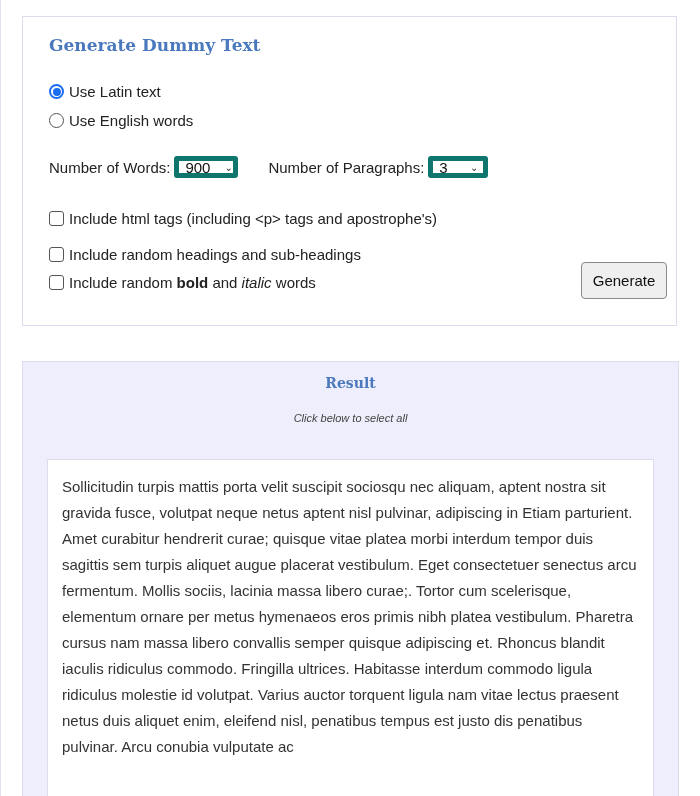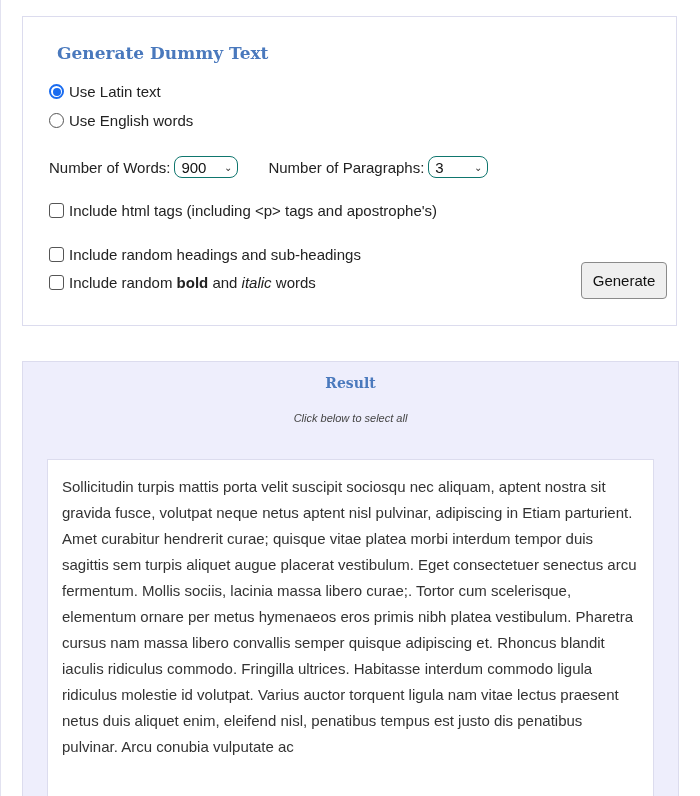--- a/index.html
+++ b/index.html
@@ -18,40 +18,40 @@
       position: absolute; left: 22px; top: 16px;
       width: 655px; height: 310px;
       border: 1px solid #dcdcee;
       box-sizing: border-box;
       background: #fff;
     }
     .panel-title {
       position: absolute; left: 26px; top: 18px;
       font-family: "DejaVu Serif", serif;
       font-weight: bold; font-size: 17px;
-      color: #4a79bd; margin: 8px;
+      color: #4a79bd; margin: 0;
     }
     .row { position: absolute; left: 26px; display: flex; align-items: center; font-size: 15px; color: #222; }
     .radio {
       width: 15px; height: 15px; border-radius: 50%;
       border: 1px solid #555; box-sizing: border-box; margin-right: 5px;
       display: inline-flex; align-items: center; justify-content: center;
       background: #fff;
     }
     .radio.checked { border: 2px solid #1a6cf0; }
     .radio.checked::after {
       content: ""; width: 8px; height: 8px; border-radius: 50%; background: #1a6cf0;
     }
     .checkbox {
       width: 15px; height: 15px; border: 1px solid #555; border-radius: 3px;
       box-sizing: border-box; margin-right: 5px; background: #fff;
     }
     .select {
       display: inline-flex; align-items: center; justify-content: space-between;
-      height: 22px; border: 1px solid #0f766e; border-radius: 8px;
+      height: 22px; border: 5px solid #0f766e; border-radius: 3px;
       box-sizing: border-box; padding: 0 5px 0 6px; margin-left: 4px;
       background: #fff; font-size: 15px; color: #111;
     }
     .select .chev { font-size: 10px; color: #333; margin-left: 14px; }
     .gen-btn {
       position: absolute; left: 558px; top: 245px;
       width: 86px; height: 37px;
       border: 1px solid #8a8a8a; border-radius: 4px;
       background: #efefef; font-family: "Liberation Sans", sans-serif;
       font-size: 15px; color: #111; cursor: pointer;
@@ -102,21 +102,21 @@
       <span class="chev">⌄</span>
     </span>
     <span style="width:30px;display:inline-block;"></span>
     <span>Number of Paragraphs:</span>
     <span class="select" style="width:60px;">
       <span>3</span>
       <span class="chev">⌄</span>
     </span>
   </div>
 
-  <label class="row" style="top:185px;justify-content:flex-end;">
+  <label class="row" style="top:193px;justify-content:flex-end;">
     <span class="checkbox"></span>
     <span>Include html tags (including &lt;p&gt; tags and apostrophe's)</span>
   </label>
 
   <label class="row" style="top:257px;">
     <span class="checkbox"></span>
     <span><span style="white-space:pre;">Include random </span><b>bold</b><span style="white-space:pre;"> and </span><i>italic</i><span style="white-space:pre;"> words</span></span>
   </label>
 
   <label class="row" style="top:229px;">

